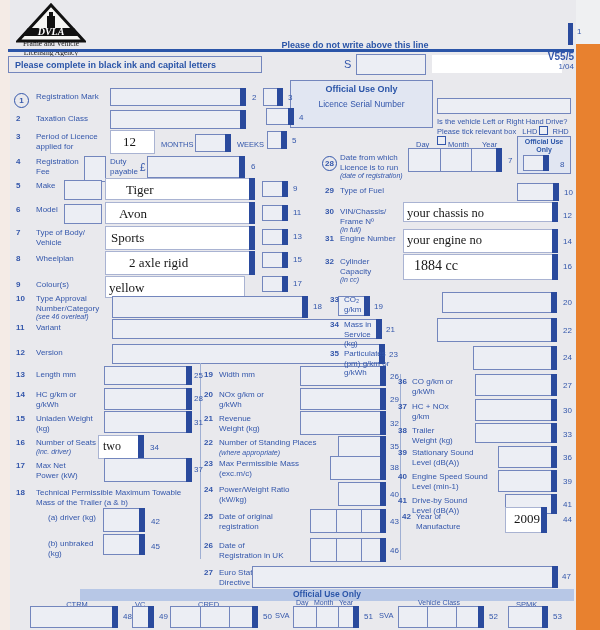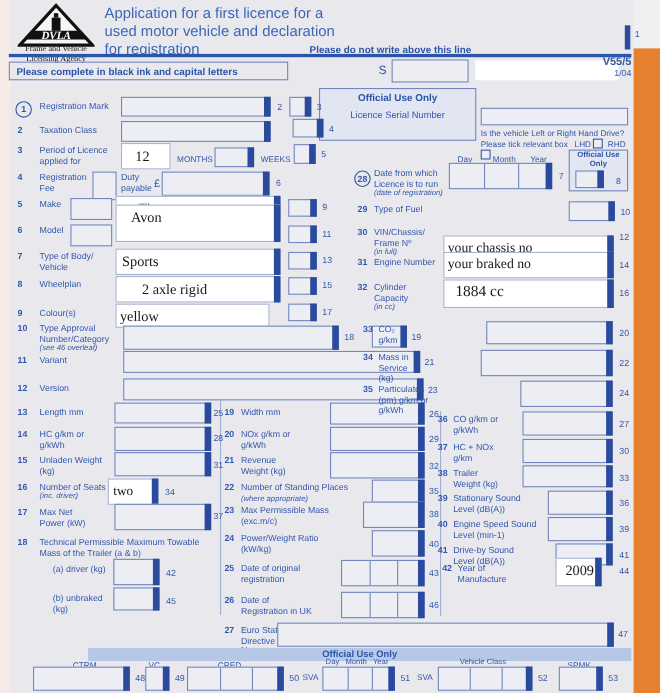--- a/index.html
+++ b/index.html
@@ -36,21 +36,20 @@
   <div class="strip-right"></div>
 
   <svg class="abs" style="left:16px;top:3px" width="70" height="40" viewBox="0 0 70 40">
     <polygon points="35,2 68,38 2,38" fill="#f6f6f4" stroke="#111" stroke-width="3"></polygon>
     <rect x="31" y="13" width="8" height="12" fill="#111"></rect>
     <rect x="33" y="9" width="4" height="4" fill="#111"></rect>
     <polygon points="12,25 58,25 64,33 6,33" fill="#111"></polygon>
     <text x="35" y="32" text-anchor="middle" font-size="10" font-style="italic" font-weight="bold" fill="#fff" font-family="Liberation Serif, serif">DVLA</text>
   </svg>
   <div class="abs" style="left:8px;top:40px;width:86px;text-align:center;font-family:'Liberation Serif',serif;font-size:7.5px;line-height:1.15;color:#111">Frame and Vehicle Licensing Agency</div>
-  <div class="title">Application for a first licence for a used motor vehicle and declaration for registration</div>
 
   <div class="vbar" style="left:568px;top:23px;height:22px"></div>
   <div class="tg" style="left:577px;top:27px">1</div>
   <div class="abs" style="left:230px;top:40px;width:250px;text-align:center;font-size:9px;font-weight:bold;color:#2b55a8">Please do not write above this line</div>
   <div class="rule" style="left:8px;top:49px;width:566px;height:3px"></div>
 
   <div class="abs" style="left:8px;top:56px;width:254px;height:17px;border:1px solid #7386bd;font-size:9px;font-weight:bold;color:#2b55a8;padding:3px 0 0 6px;box-sizing:border-box">Please complete in black ink and capital letters</div>
   <div class="abs" style="left:344px;top:58px;font-size:11px;color:#3457ab">S</div>
   <div class="bx" style="left:356px;top:54px;width:70px;height:21px"></div>
   <div class="abs" style="left:432px;top:55px;width:130px;height:18px;background:#fff"></div>
@@ -118,21 +117,21 @@
       <span class="vl" style="padding-left:20px">Tiger</span>
     </div>
   <div class="bx bar" style="left:262px;top:181px;width:26px;height:16px"></div>
   <div class="tg" style="left:293px;top:184px">9</div>
 
   <div class="lbl" style="left:16px;top:205px;width:60px">
       <span class="hang">6</span>
       <span class="lt" style="padding-left:20px">Model</span>
     </div>
   <div class="bx" style="left:64px;top:204px;width:38px;height:20px"></div>
-  <div class="bx wh bar" style="left:105px;top:186px;width:150px;height:34px">
+  <div class="bx wh bar" style="left:105px;top:202px;width:150px;height:22px">
       <span class="vl" style="padding-left:13px">Avon</span>
     </div>
   <div class="bx bar" style="left:262px;top:205px;width:26px;height:16px"></div>
   <div class="tg" style="left:293px;top:208px">11</div>
 
   <div class="lbl" style="left:16px;top:228px;width:70px">
       <span class="hang">7</span>
       <span class="lt" style="padding-left:20px">Type of Body/ Vehicle</span>
     </div>
   <div class="bx wh bar" style="left:105px;top:226px;width:150px;height:24px">
@@ -324,31 +323,31 @@
       <span class="lt" style="padding-left:15px">Type of Fuel</span>
     </div>
   <div class="bx bar" style="left:517px;top:183px;width:42px;height:18px"></div>
   <div class="tg" style="left:564px;top:188px">10</div>
 
   <div class="lbl" style="left:325px;top:207px;width:72px">
       <span class="hang">30</span>
       <span class="lt" style="padding-left:15px">VIN/Chassis/ Frame Nº</span>
       <span class="it" style="padding-left:15px">(in full)</span>
     </div>
-  <div class="bx wh bar" style="left:403px;top:214px;width:155px;height:20px">
+  <div class="bx wh bar" style="left:403px;top:202px;width:155px;height:20px">
       <span class="vl" style="padding-left:3px;font-size:12.5px">your chassis no</span>
     </div>
   <div class="tg" style="left:563px;top:211px">12</div>
 
   <div class="lbl" style="left:325px;top:234px;width:78px">
       <span class="hang">31</span>
       <span class="lt" style="padding-left:15px">Engine Number</span>
     </div>
   <div class="bx wh bar" style="left:403px;top:229px;width:155px;height:24px">
-      <span class="vl" style="padding-left:3px;font-size:12.5px">your braked no</span>
+      <span class="vl" style="padding-left:3px;font-size:12.5px">your engine no</span>
     </div>
   <div class="tg" style="left:563px;top:237px">14</div>
 
   <div class="lbl" style="left:325px;top:257px;width:70px">
       <span class="hang">32</span>
       <span class="lt" style="padding-left:15px">Cylinder Capacity</span>
       <span class="it" style="padding-left:15px">(in cc)</span>
     </div>
   <div class="bx wh bar" style="left:403px;top:254px;width:155px;height:26px">
       <span class="vl" style="padding-left:10px;font-size:14px">1884 cc</span>

